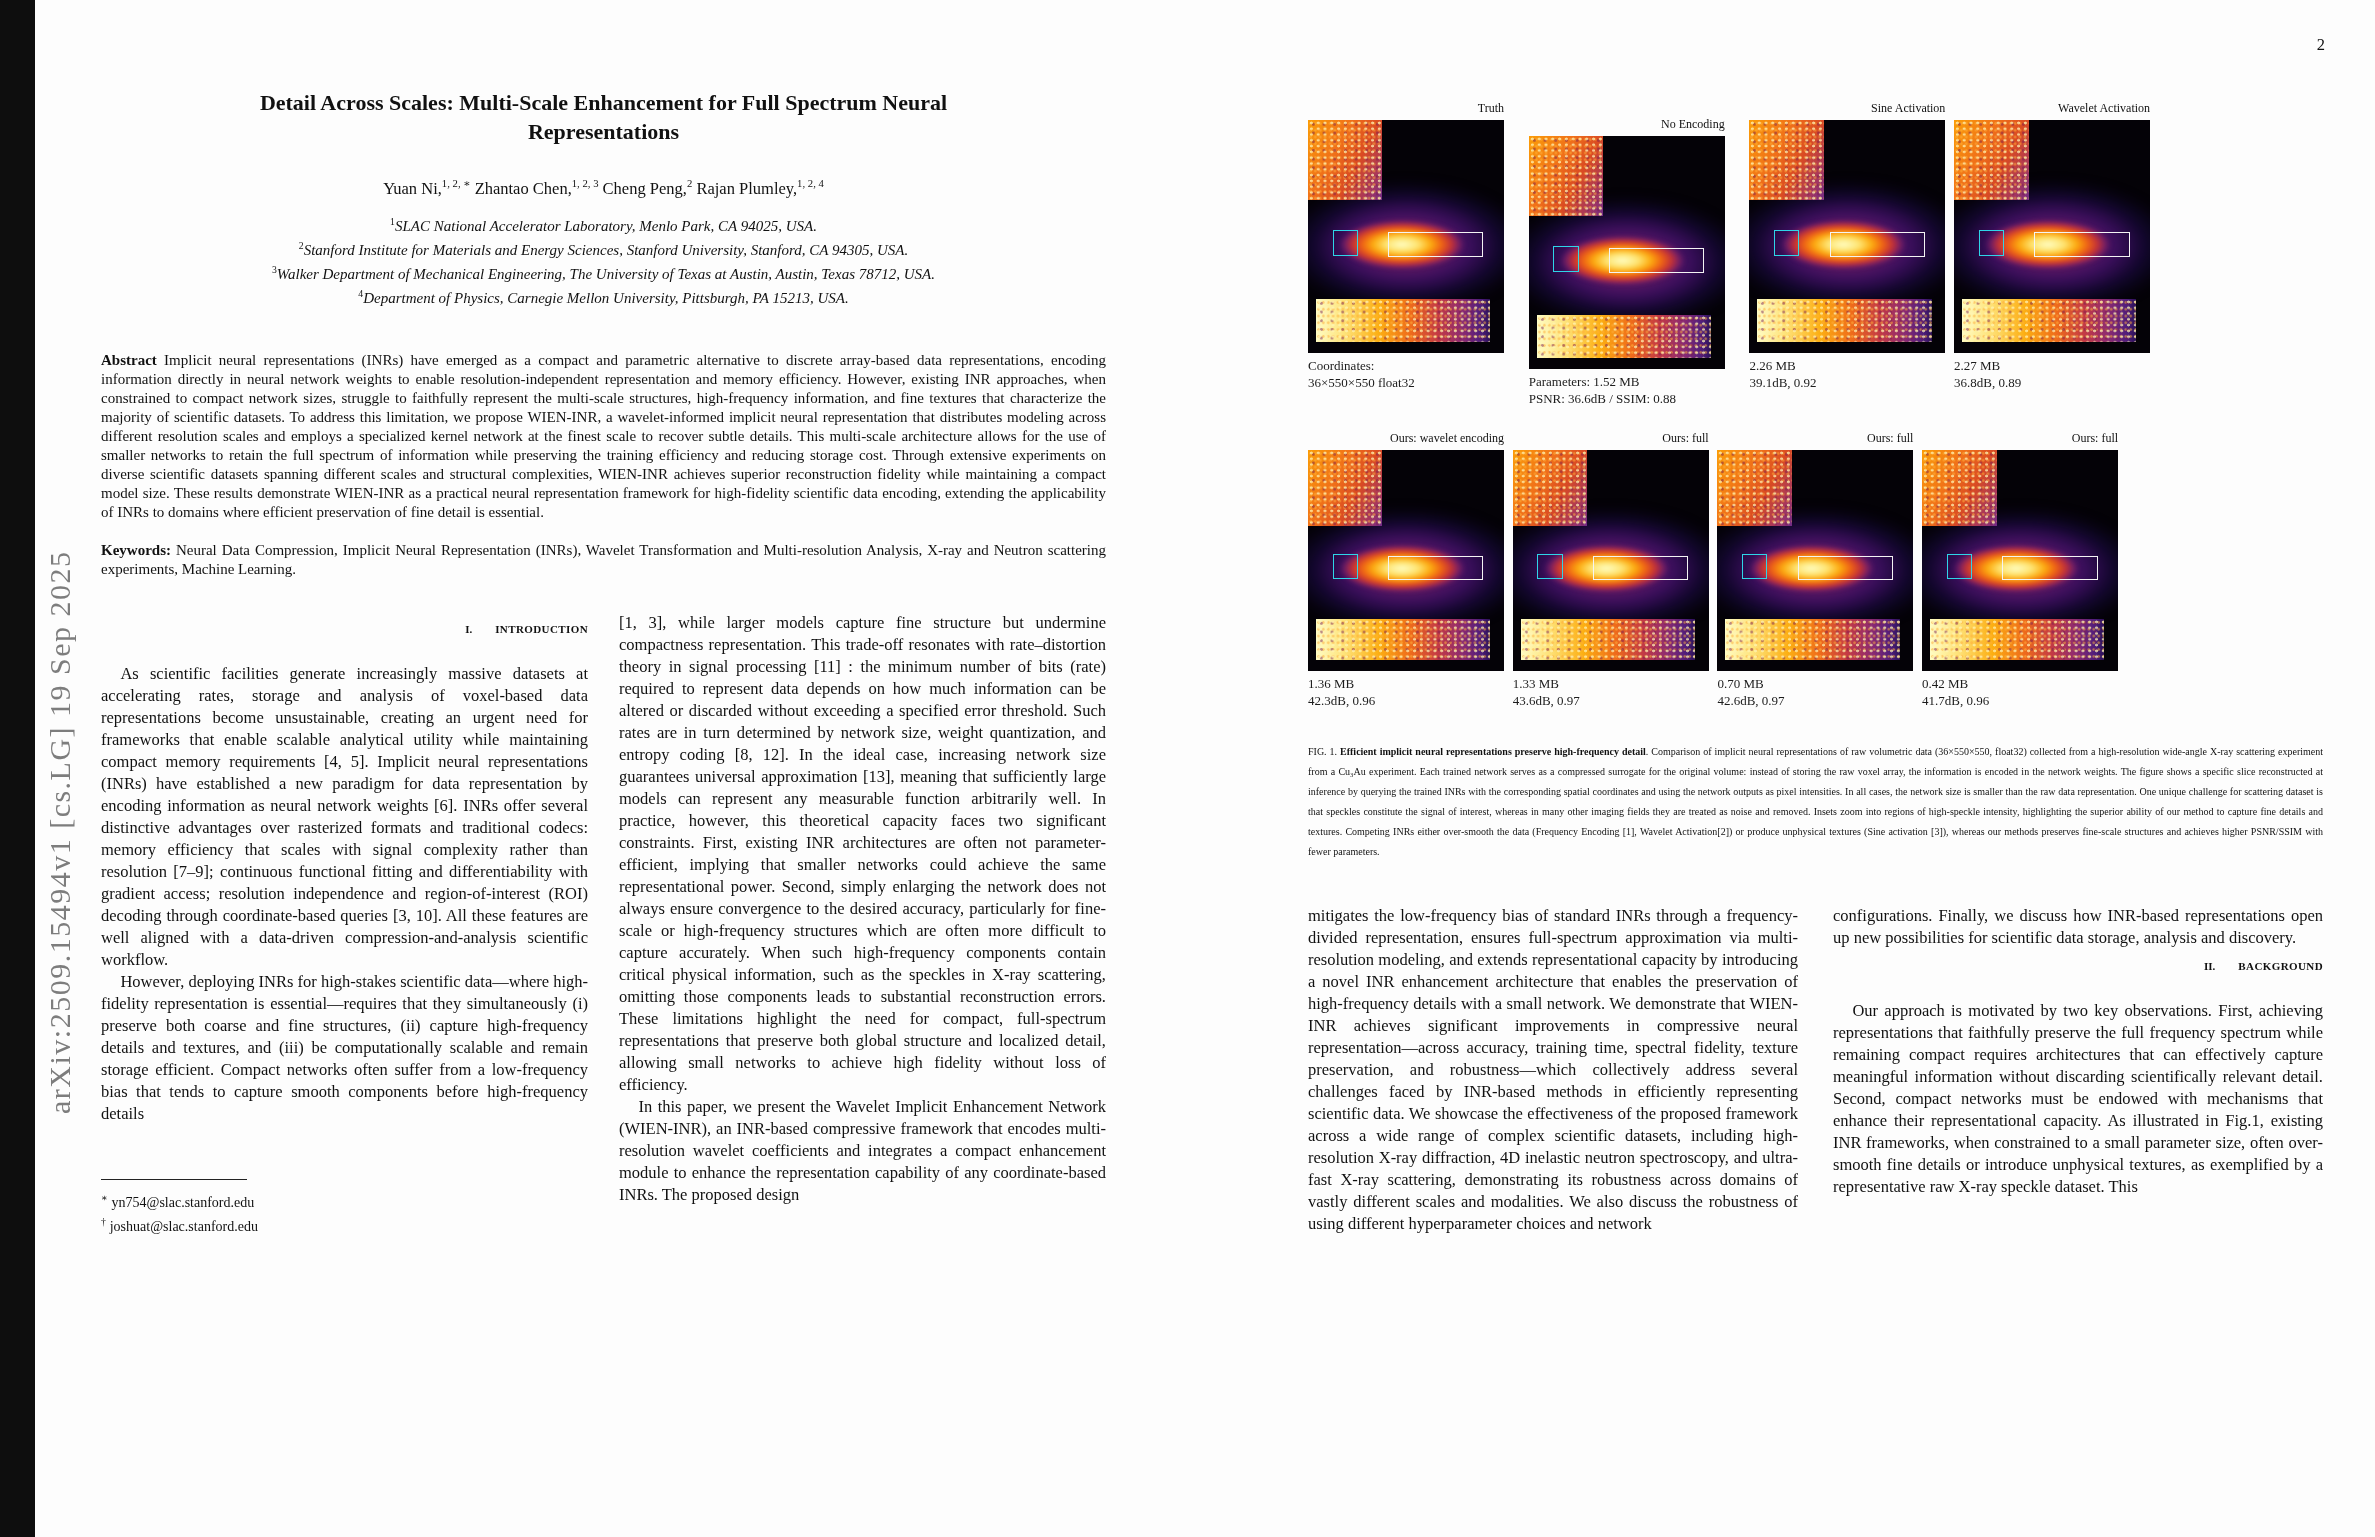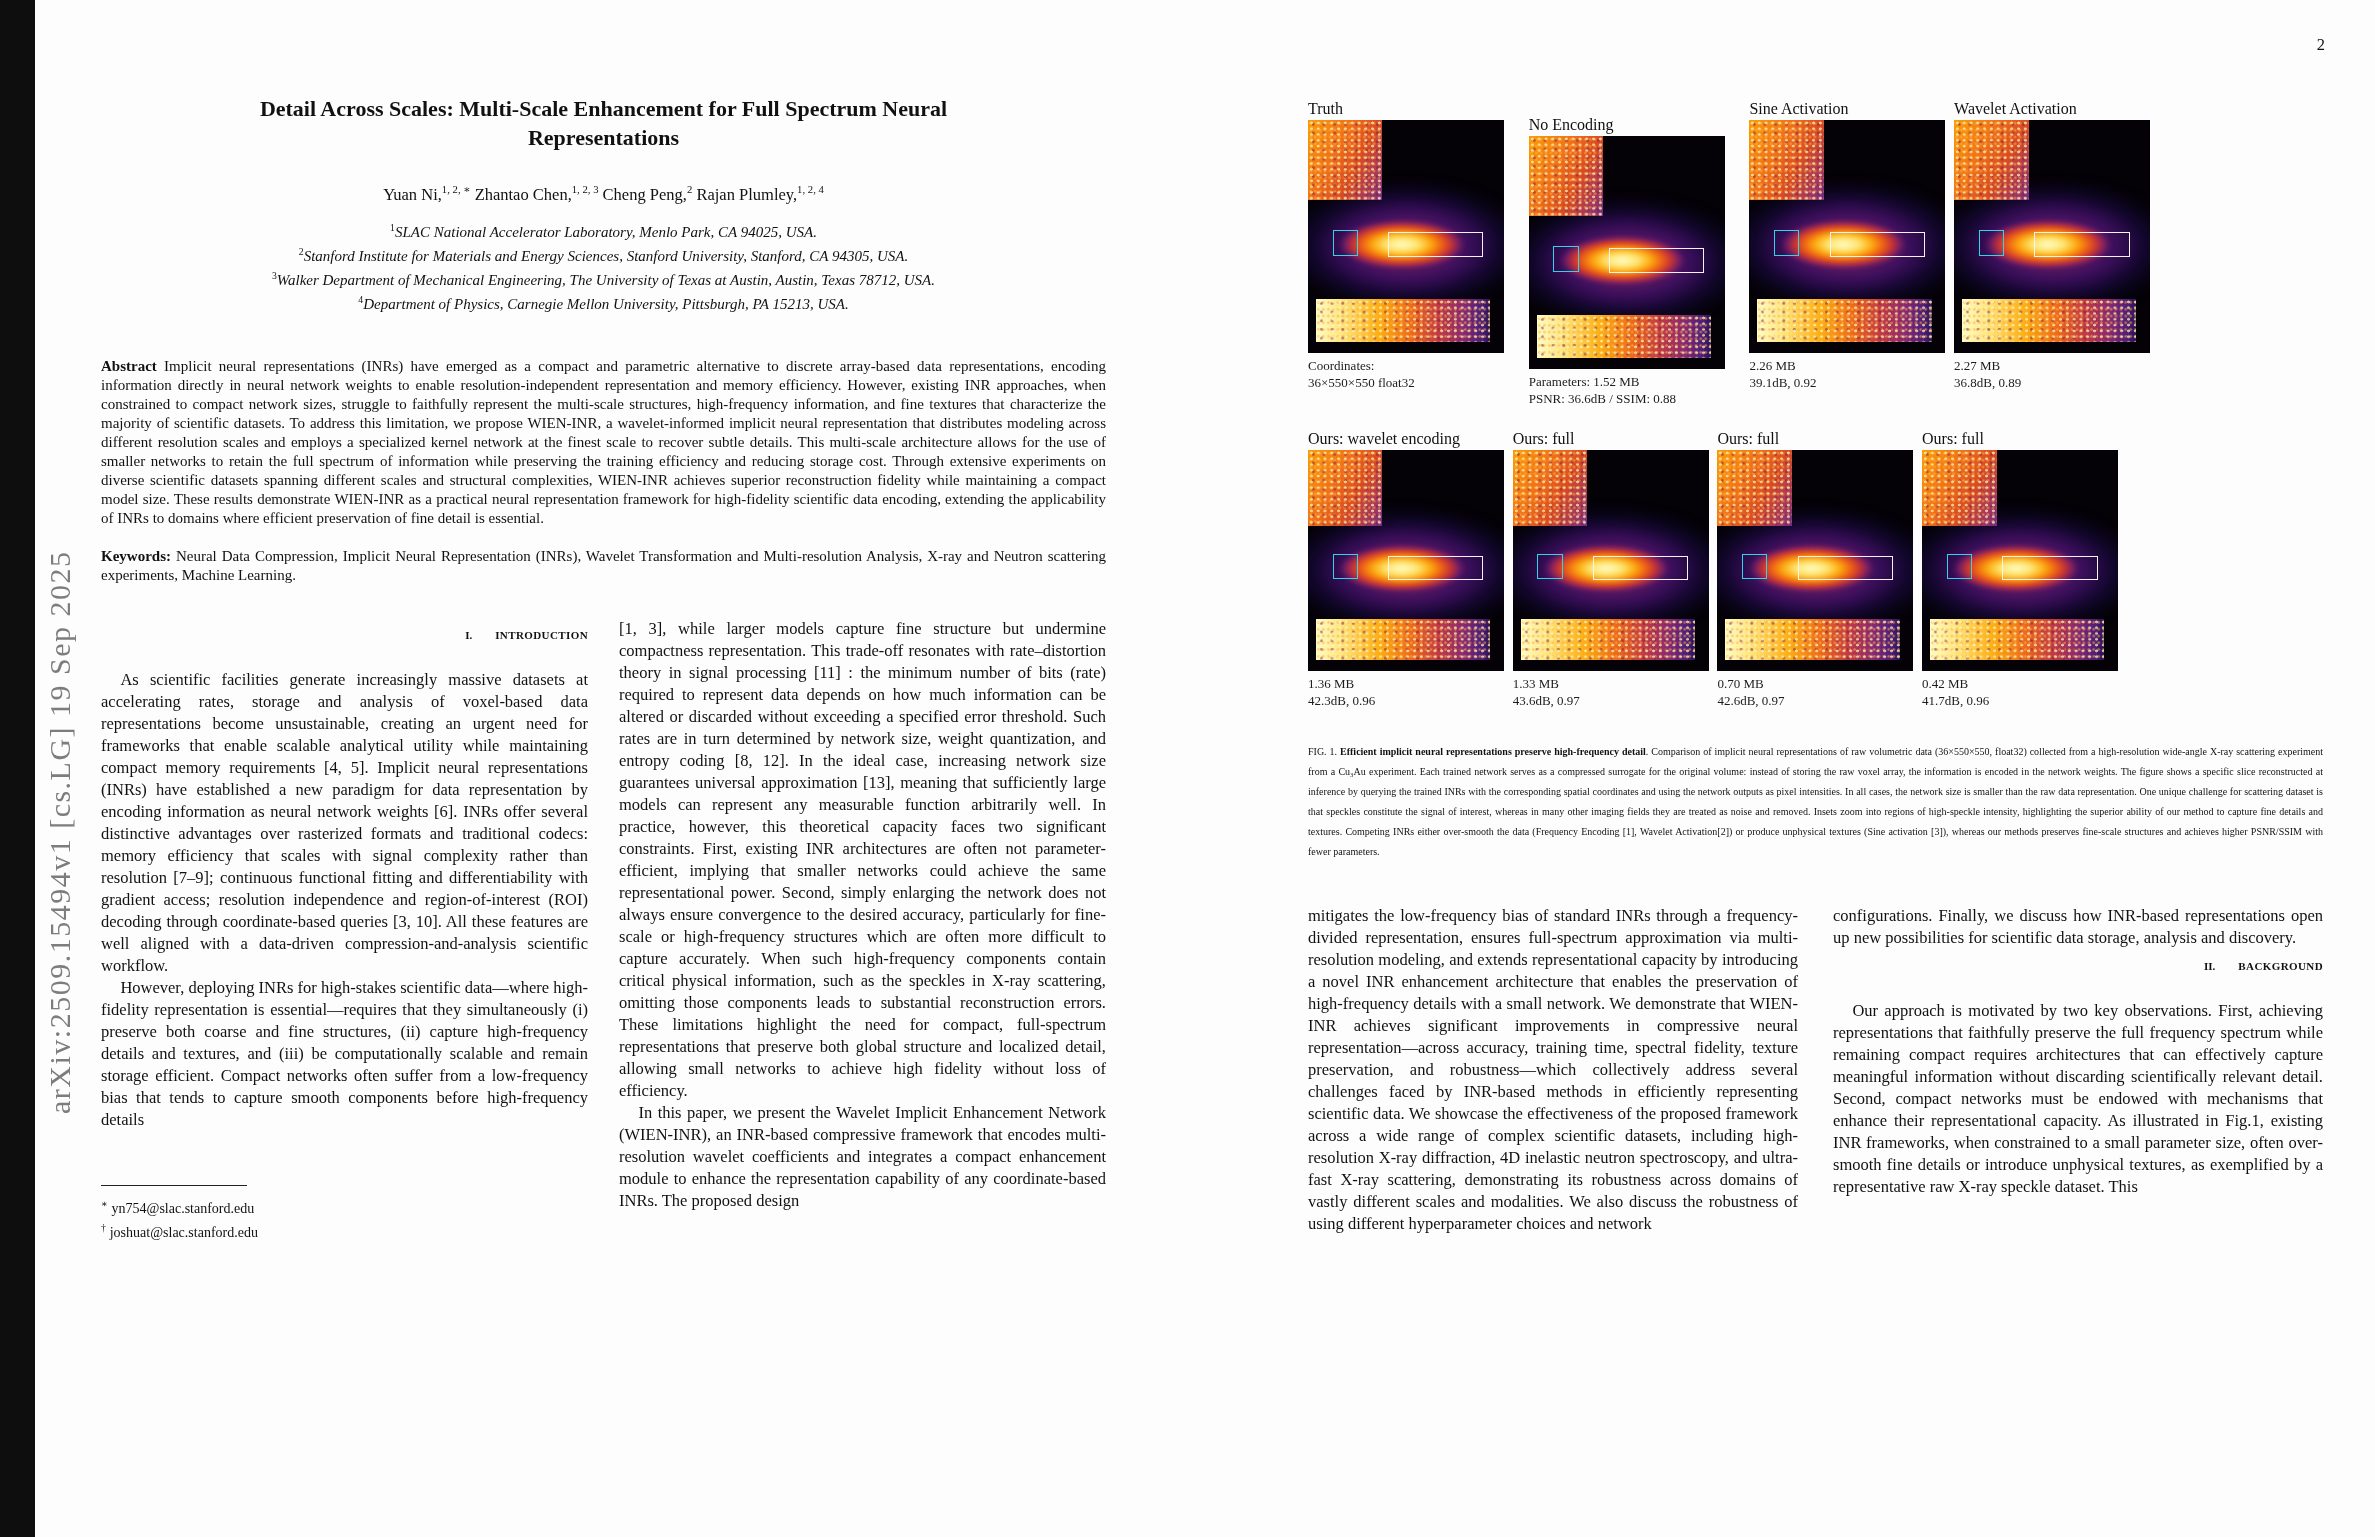--- a/index.html
+++ b/index.html
@@ -13,21 +13,21 @@
   .edge-strip{position:absolute;left:0;top:0;width:35px;height:100%;background:#0e0e0e;}
 
   .arxiv-side{
     position:absolute;left:43px;top:260px;height:854px;
     writing-mode:vertical-rl;transform:rotate(180deg);
     font-size:30px;letter-spacing:1.5px;color:#7d7d7d;white-space:nowrap;
   }
   .pageno{position:absolute;right:50px;top:35px;font-size:16.5px;}
 
   
-  .page-left{position:absolute;left:101px;top:55px;width:1005px;}
+  .page-left{position:absolute;left:101px;top:49px;width:1005px;}
   .title{text-align:center;font-size:22px;line-height:29px;font-weight:bold;margin:39px 29px 0;}
   .authors{text-align:center;font-size:16.5px;line-height:25px;margin-top:25px;}
   .authors sup{font-size:10.7px;}
   .affils{text-align:center;font-style:italic;font-size:15px;line-height:19px;margin-top:11.6px;}
   .affils sup{font-size:9.7px;font-style:normal;}
   .abstract,.keywords{text-align:justify;font-size:15px;line-height:19px;margin:0;}
   .abstract{margin-top:43px;}
   .keywords{margin-top:19.4px;}
   .cols{display:flex;gap:31px;margin-top:33px;}
   .col{width:487px;text-align:justify;font-size:16.5px;line-height:22px;}
@@ -38,21 +38,21 @@
   .footnotes{margin-top:54px;font-size:14px;line-height:19.4px;}
   .fnrule{width:146px;border-top:1.4px solid #222;margin-bottom:7.8px;}
   .fn sup{font-size:9.7px;margin-right:3.9px;}
 
   
   .page-right{position:absolute;left:1308px;top:58px;width:1015px;}
   .figure{margin-top:41px;}
   .fig-row{display:flex;gap:8.7px;}
   .fig-row + .fig-row{margin-top:3.9px;}
   .fig-panel{width:196px;}
-  .plabel{text-align:left;font-size:16px;line-height:19.4px;margin:0 0 1.9px 0;}
+  .plabel{text-align:right;font-size:12px;line-height:19.4px;margin:0 0 1.9px 0;}
   .pimg{position:relative;width:196px;height:233px;background:#040207;overflow:hidden;}
   .pimg.short{height:221px;}
   .pstats{font-size:13px;line-height:16.5px;margin-top:4.9px;min-height:35px;color:#1c1c1c;}
 
   
   .halo{position:absolute;left:-12%;width:124%;top:26%;height:56%;border-radius:50%;
     background:radial-gradient(closest-side,rgba(150,40,106,.95),rgba(70,17,110,.85) 52%,rgba(25,10,70,.55) 78%,rgba(10,4,30,0) 100%);
     filter:blur(5.8px);}
   .core{position:absolute;left:16%;width:64%;top:43%;height:21%;border-radius:50%;
     background:radial-gradient(closest-side,#fffec6 0%,#fee472 26%,#fcab0f 46%,#ef6414 63%,#c23138 79%,rgba(150,40,106,.55) 91%,rgba(80,20,110,0) 100%);

